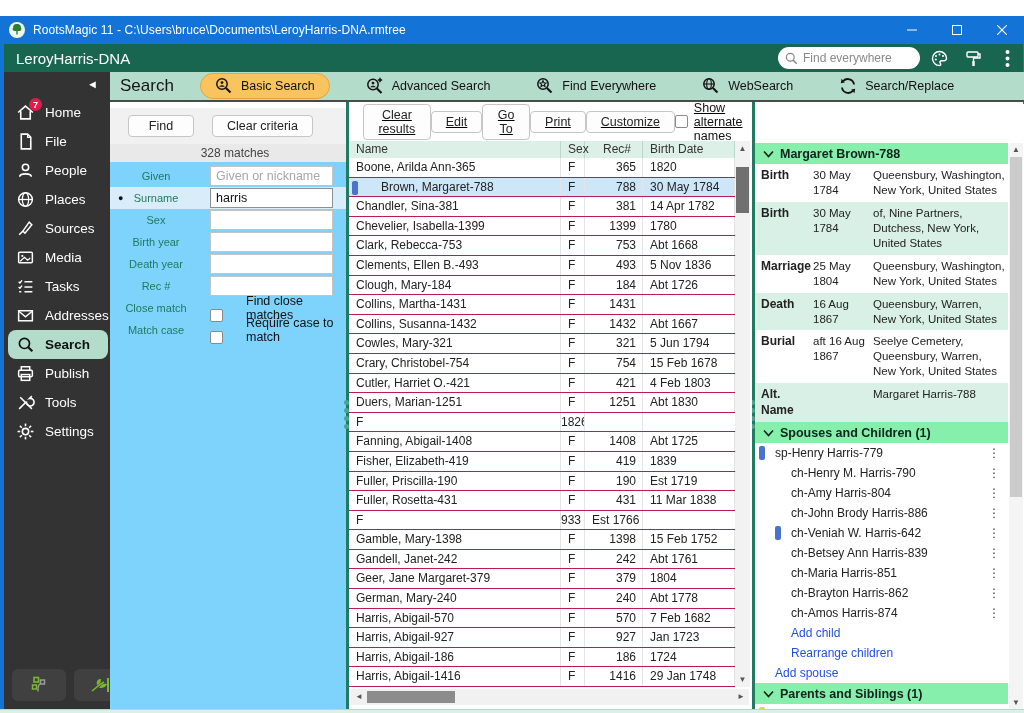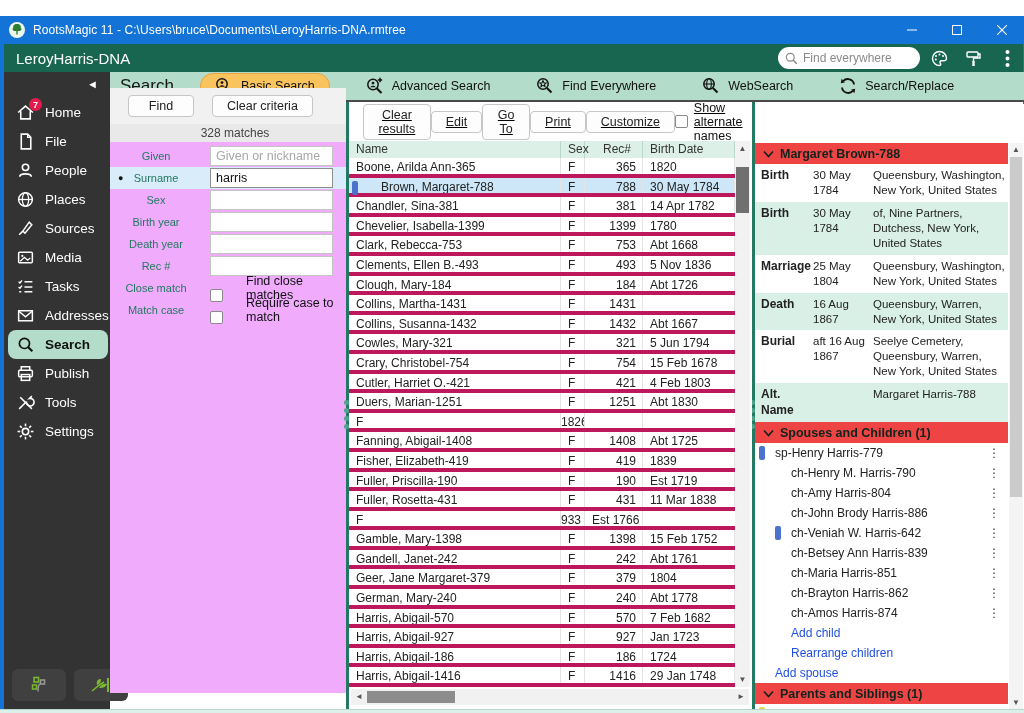--- a/index.html
+++ b/index.html
@@ -33,21 +33,21 @@
   .sidebtns { position:absolute; left:8px; bottom:8px; display:flex; gap:8px; }
   .sbtn { width:54px; height:32px; background:#404040; border-radius:6px; display:flex; align-items:center; justify-content:center; }
 
   
   .tabbar { position:absolute; left:110px; top:56px; width:914px; height:30px; background:#b4dccb; display:flex; align-items:center; border-bottom:2px solid #4a4a4a; }
   .pagetitle { font-size:17px; color:#151515; margin-left:10px; width:80px; }
   .tab { display:flex; align-items:center; gap:8px; font-size:12.5px; color:#111; margin-right:26px; padding:3px 10px; white-space:nowrap; }
   .tab.active { background:#f9c45e; border:1px solid #e8a33d; border-radius:14px; padding:3px 14px; }
 
   
-  .panel-criteria { position:absolute; left:110px; top:72px; width:236px; height:605px; background:#f0abfc; }
+  .panel-criteria { position:absolute; left:110px; top:92px; width:236px; height:605px; background:#7dd3fc; }
   .crit-toolbar { height:36px; background:#f1f1f1; display:flex; align-items:center; gap:18px; padding-left:18px; }
   .btn { background:#fdfdfd; border:1px solid #c6c6c6; border-radius:4px; font-size:12.5px; color:#222; padding:3px 14px; font-family:"Liberation Sans",sans-serif; }
   .matchesbar { height:18px; background:#e9e9e9; text-align:center; font-size:12px; color:#444; line-height:18px;padding-left:14px; }
   .crow { display:flex; align-items:center; height:22px; position:relative; }
   .crow.hl { background:#d9ecf9; }
   .crow .dot { position:absolute; left:8px; font-size:9px; color:#111; }
   .clabel { width:100px; text-align:center; color:#20795f; font-size:11px; padding-right:8px; flex:0 0 100px; }
   .cinput { width:123px; height:20px; border:1px solid #c4c4c4; font-size:12.5px; padding:0 5px; color:#111; font-family:"Liberation Sans",sans-serif; }
   .cinput.focused { border:1px solid #8f8f8f; }
   .cinput::placeholder { color:#a8a8a8; }
@@ -60,38 +60,38 @@
   .split .dots i { display:block; width:5px; height:5px; border-radius:50%; background:#4fa58c; margin:3px 0; }
 
   
   .panel-results { position:absolute; left:349px; top:88px; width:403px; height:605px; background:#fff; }
   .res-toolbar { height:35px; display:flex; align-items:center; gap:0; padding-left:14px;text-decoration:underline; }
   .showalt { display:flex; align-items:center; gap:6px; font-size:12.5px; color:#111; }
   .rtable { position:absolute; left:0; top:37px; width:386px; }
   .rhead { display:grid; grid-template-columns:1fr 24px 58px 92px; height:17px; background:#dcf0e8; font-size:12px; color:#333; }
   .rhead div { border-right:1px solid #b9d9cc; line-height:16px; padding-left:7px; }
   .rhead .num { text-align:center; }
-  .trow { display:grid; grid-template-columns:1fr 24px 58px 92px; height:19.6px; font-size:12px; color:#222; border-bottom:4px solid #be185d; position:relative; background:#fff; }
+  .trow { display:grid; grid-template-columns:1fr 24px 58px 92px; height:19.6px; font-size:12px; color:#222; border-bottom:1px solid #be185d; position:relative; background:#fff; }
   .trow div { line-height:18.6px; padding-left:7px; border-right:1px solid #e4e4e4; overflow:hidden; white-space:nowrap; }
   .trow .num { text-align:right; padding-right:6px; padding-left:0; }
   .trow.sel { background:#cde7f8; }
   .trow .rmark { display:none; position:absolute; left:3px; top:3px; width:6px; height:14px; background:#4b72cc; border-radius:2px; border:none; padding:0; }
   .trow.sel .rmark { display:block; }
   .trow.sel .name { padding-left:32px; }
   .vscroll { position:absolute; right:2px; top:37px; width:15px; height:546px; background:#f2f2f2; }
   .vscroll .thumb { position:absolute; left:1px; top:26px; width:13px; height:46px; background:#707070; }
   .arrow { position:absolute; left:0; width:15px; text-align:center; font-size:8px; color:#555; }
   .hscroll { position:absolute; left:2px; top:585px; width:398px; height:16px; background:#f1f1f1; }
   .hscroll .thumb { position:absolute; left:16px; top:2px; width:88px; height:12px; background:#8c8c8c; }
   .harrow { position:absolute; top:0; font-size:8px; color:#555; line-height:16px; }
 
   
   .panel-detail { position:absolute; left:755px; top:88px; width:269px; height:605px; background:#fff; padding-top:39px; }
   .dcontent { width:253px; }
-  .sechdr { height:21px; background:#ef4444; display:flex; align-items:center; font-size:12.5px; font-weight:bold; color:#10231c; padding-left:8px; gap:6px; }
+  .sechdr { height:21px; background:#86efac; display:flex; align-items:center; font-size:12.5px; font-weight:bold; color:#10231c; padding-left:8px; gap:6px; }
   .fact { display:grid; grid-template-columns:52px 60px 1fr; padding:4px 2px 4px 6px; font-size:11.5px; color:#222; line-height:1.3; background:#fff; }
   .fact.alt { background:#d9f0e7; }
   .fact .flabel { font-weight:bold; font-size:12px; }
   .fam { position:relative; height:20px; display:flex; align-items:center; font-size:12px; color:#222; background:#fff; }
   .fam .fmark { display:none; position:absolute; top:3px; width:6px; height:14px; border-radius:2px; }
   .fam .fmark.blue { background:#4b72cc; }
   .fam .fmark.yellow { background:#e8d24a; }
   .fam.lvl1 { padding-left:20px; } .fam.lvl1 .fmark { left:4px; }
   .fam.lvl2 { padding-left:36px; } .fam.lvl2 .fmark { left:20px; }
   .fam .kebab { position:absolute; right:8px; color:#333; font-size:12px; }

